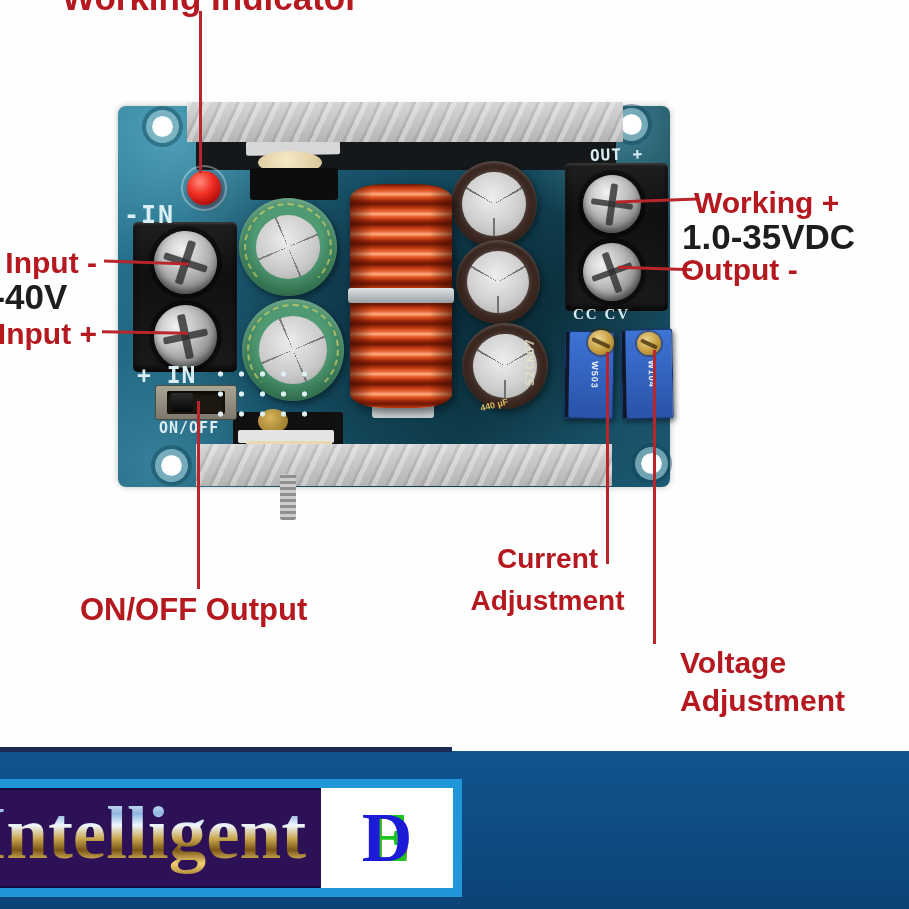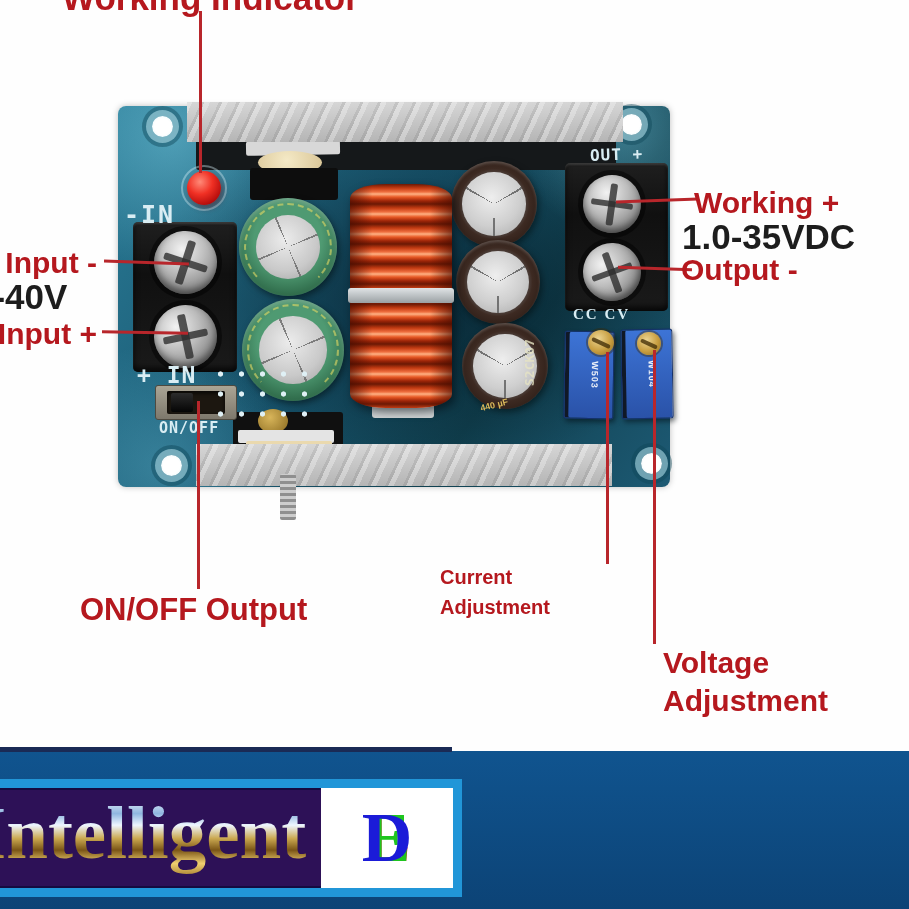--- a/index.html
+++ b/index.html
@@ -226,25 +226,25 @@
   <div class="ln" style="left:653px;top:350px;width:3px;height:294px;"></div>
 
   <div class="lbl" style="left:62px;top:-22px;font-size:35px;z-index:31;">Working Indicator</div>
   <div class="lbl" style="left:-60px;top:246px;width:157px;text-align:right;font-size:30px;z-index:31;">Input -</div>
   <div class="lbl black" style="left:-26px;top:277px;font-size:35px;z-index:31;">6-40V</div>
   <div class="lbl" style="left:-63px;top:317px;width:160px;text-align:right;font-size:30px;z-index:31;">Input +</div>
   <div class="lbl" style="left:694px;top:186px;font-size:30px;z-index:31;">Working +</div>
   <div class="lbl black" style="left:682px;top:217px;font-size:35px;z-index:31;">1.0-35VDC</div>
   <div class="lbl" style="left:681px;top:253px;font-size:30px;z-index:31;">Output -</div>
   <div class="lbl" style="left:80px;top:592px;font-size:31px;z-index:31;">ON/OFF Output</div>
-  <div class="lbl" style="left:440px;top:562px;width:215px;font-size:20px;line-height:1.5;z-index:31;">
+  <div class="lbl" style="left:440px;top:538px;width:215px;text-align:center;font-size:28px;line-height:1.5;z-index:31;">
     <span style="position:static;display:block;">Current</span>
     <span style="position:static;display:block;">Adjustment</span>
   </div>
-  <div class="lbl" style="left:663px;top:644px;font-size:30px;line-height:1.25;z-index:31;">
+  <div class="lbl" style="left:680px;top:644px;font-size:30px;line-height:1.25;z-index:31;">
     <span style="position:static;display:block;">Voltage</span>
     <span style="position:static;display:block;">Adjustment</span>
   </div>
 
   <div class="banner"></div>
   <div style="left:0;top:747px;width:452px;height:5px;background:#1a2a55;z-index:41;"></div>
   <div class="logo-box">
     <div class="brand">Intelligent</div>
     <div class="led-area">
       <span style="color:#e41414;">L</span>

